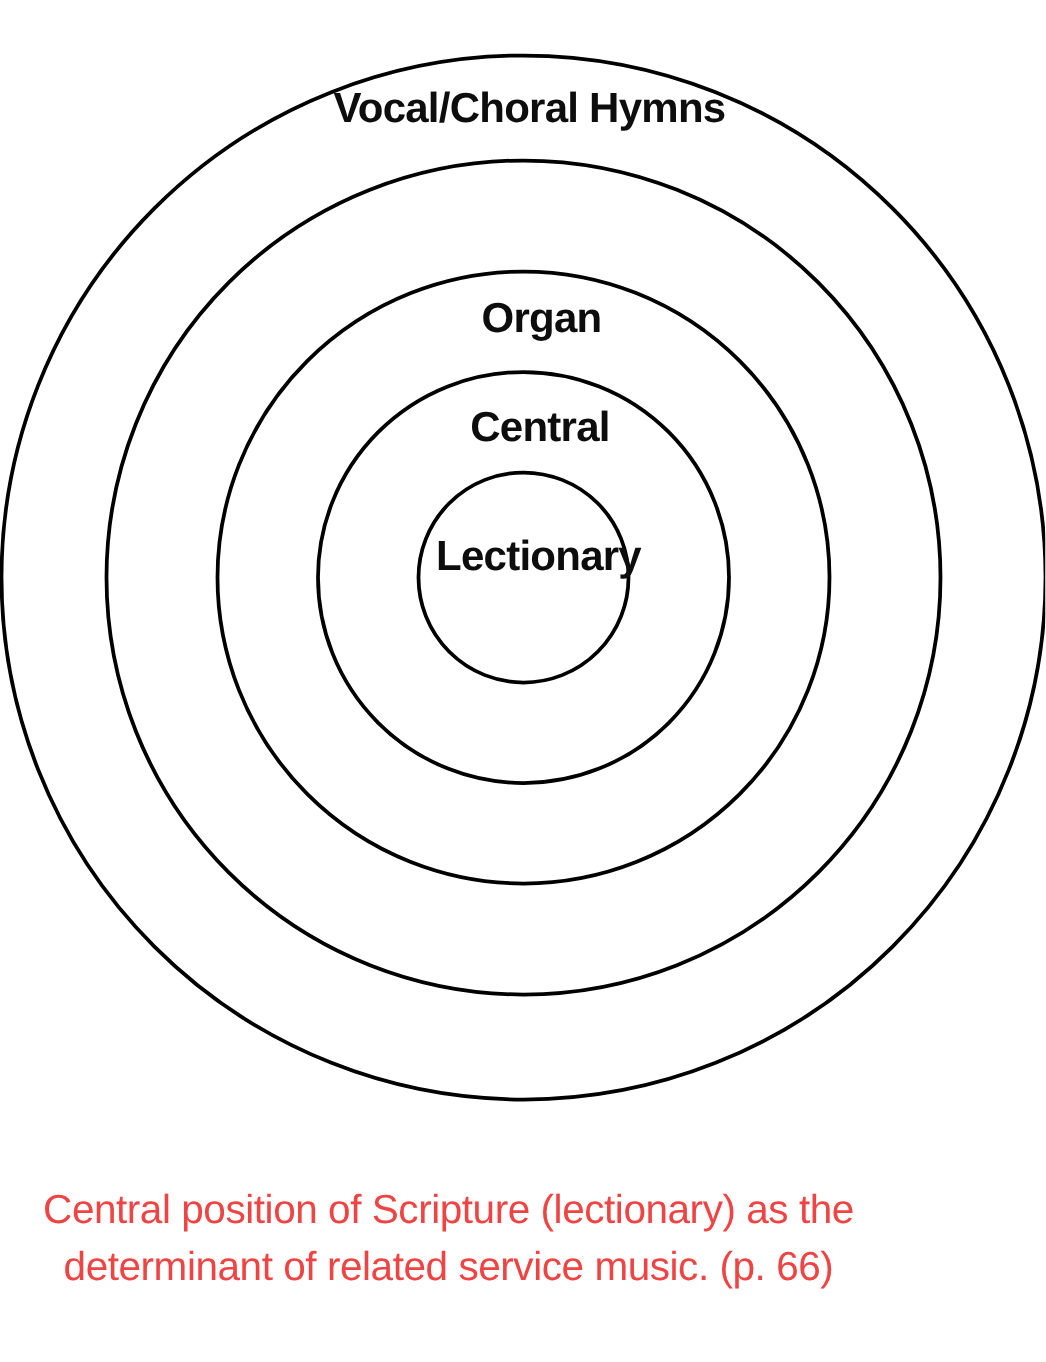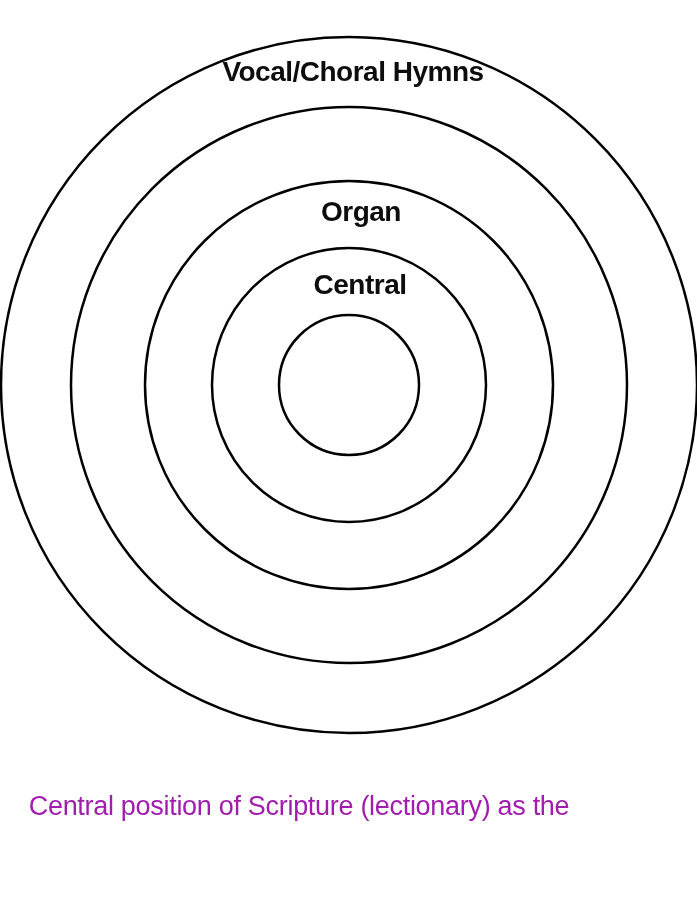--- a/index.html
+++ b/index.html
@@ -36,38 +36,40 @@
     white-space: nowrap;
   }
   .caption {
     position: absolute;
     top: 787px;
     left: 0;
     width: 598px;
     text-align: center;
     font-size: 27px;
     line-height: 38px;
-    color: #a21caf;
+    color: #ef4444;
     letter-spacing: -0.3px;
   }
 </style>
 </head>
 <body>
 
 <div class="canvas">
 
   <svg class="rings-svg" viewBox="0 0 697 908">
     <circle cx="349" cy="385" r="348" stroke="#000000"></circle>
     <circle cx="349" cy="385" r="278" stroke="#000000"></circle>
     <circle cx="349" cy="385" r="204" stroke="#000000"></circle>
     <circle cx="349" cy="385" r="137" stroke="#000000"></circle>
     <circle cx="349" cy="385" r="70" stroke="#000000"></circle>
   </svg>
 
   <div class="ring-label" style="left: 353px; top: 72px;">Vocal/Choral Hymns</div>
   <div class="ring-label" style="left: 361px; top: 212px;">Organ</div>
   <div class="ring-label" style="left: 360px; top: 285px;">Central</div>
+  <div class="ring-label" style="left: 359px; top: 371px;">Lectionary</div>
 
   <div class="caption">
     <div>Central position of Scripture (lectionary) as the</div>
+    <div>determinant of related service music. (p. 66)</div>
   </div>
 
 </div>
 
 </body></html>

